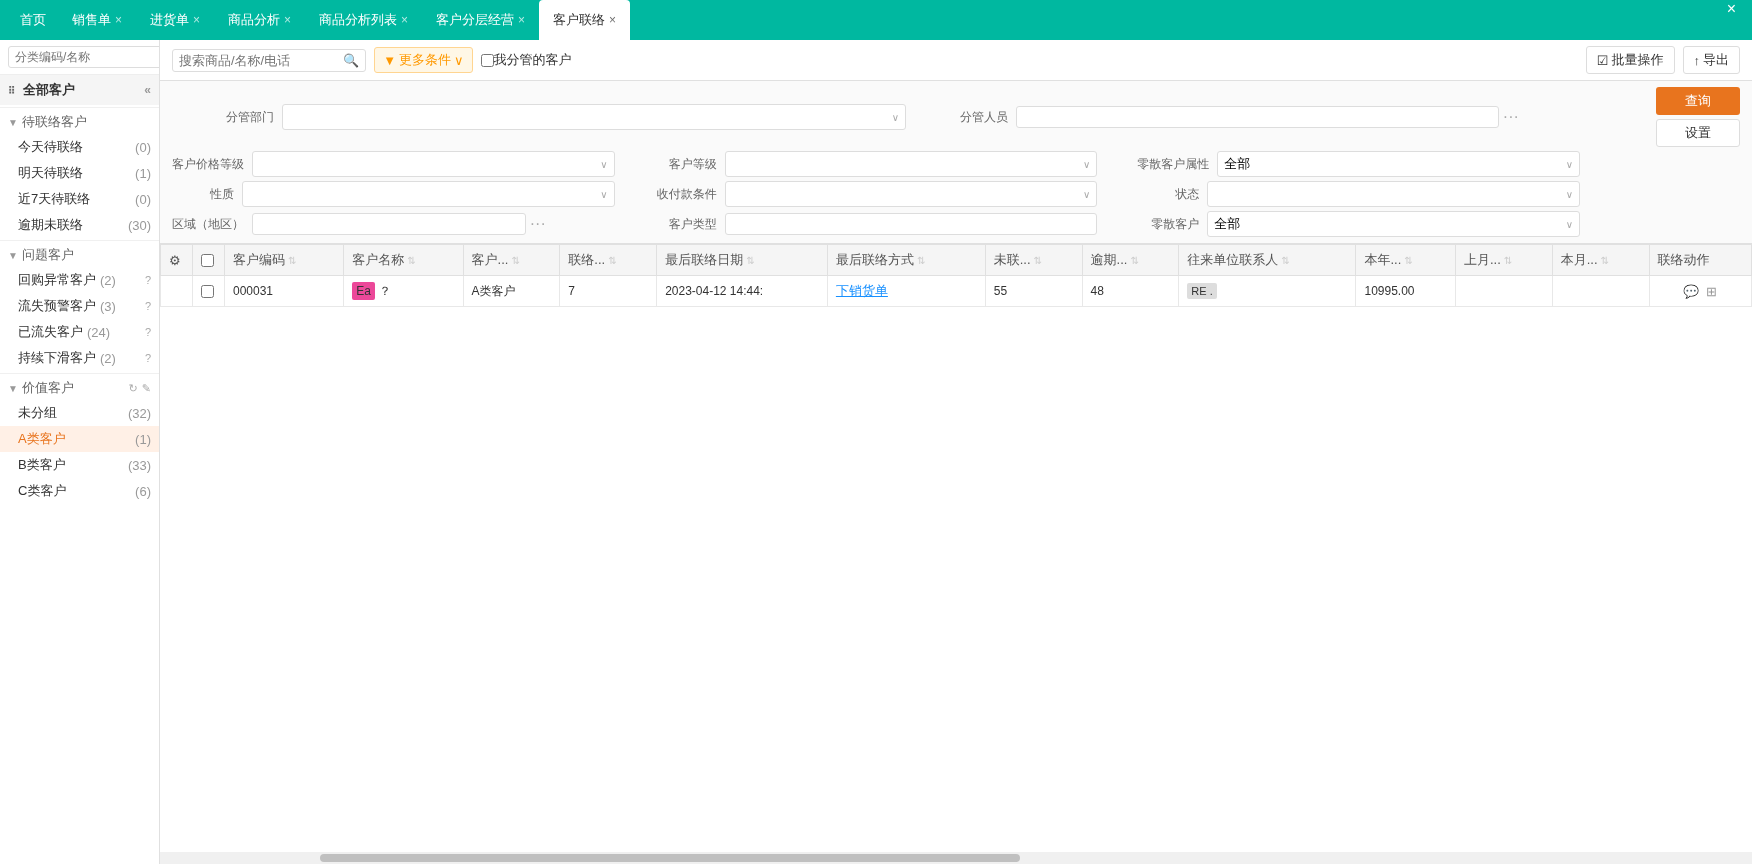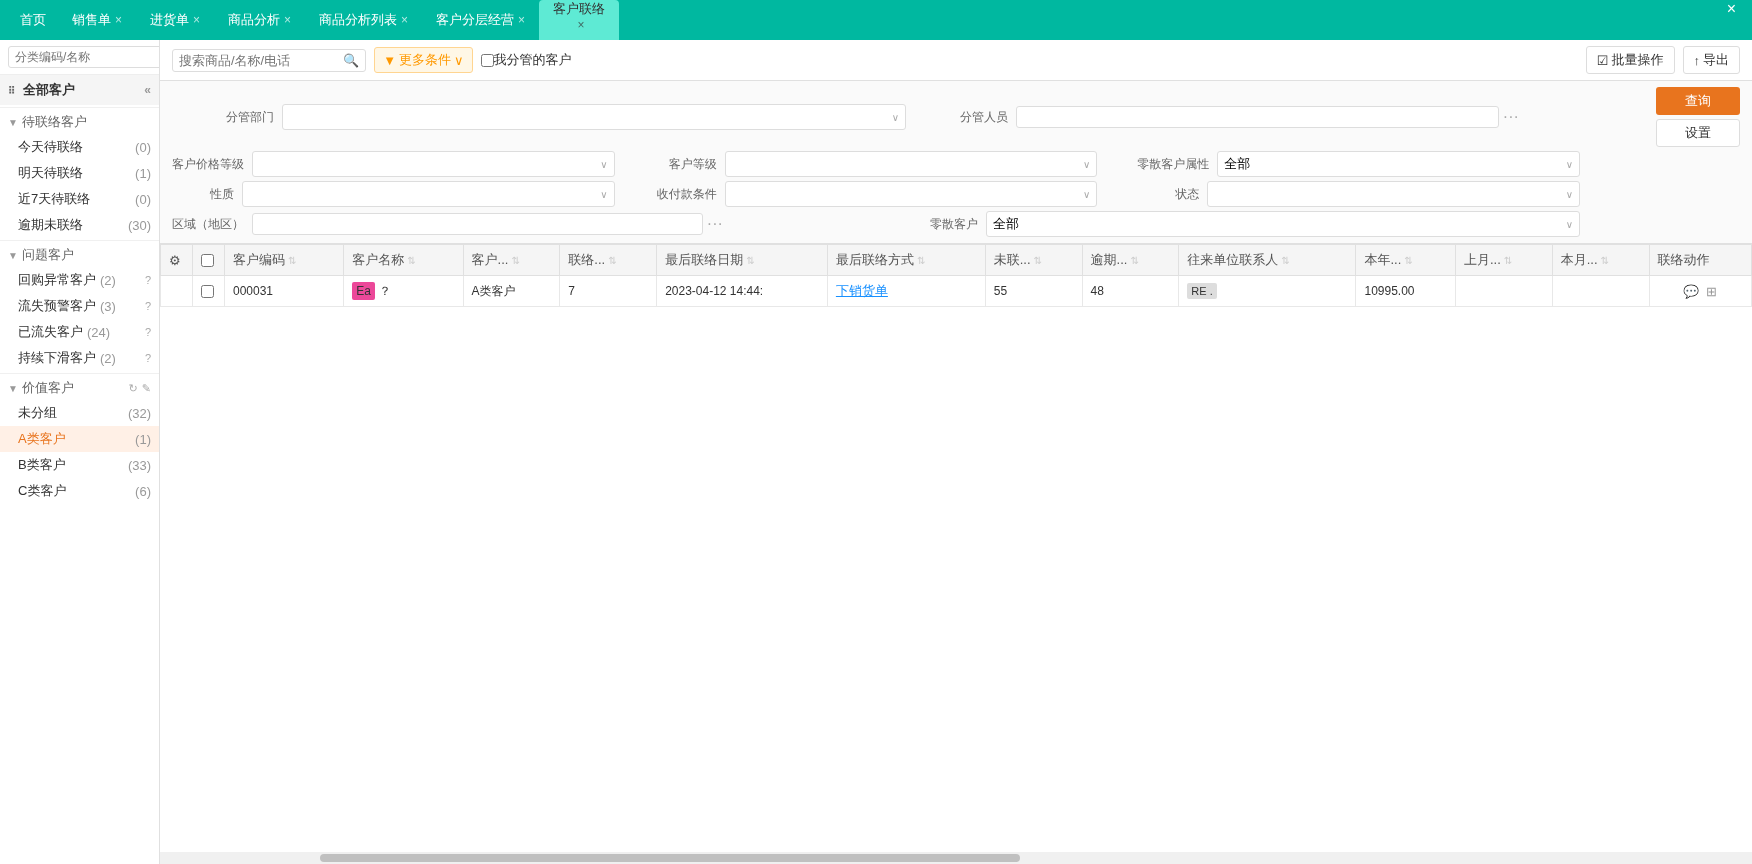--- a/index.html
+++ b/index.html
@@ -7,21 +7,21 @@
 
     
     .top-nav {
       display: flex; align-items: flex-start; background: #00b8a0; height: 40px; padding: 0 8px;
       color: white; gap: 0;
     }
     .nav-item {
       padding: 0 14px; height: 40px; display: flex; align-items: center; cursor: pointer;
       color: white; white-space: nowrap; font-size: 13px; position: relative;
     }
-    .nav-item.active { background: #5eead4; color: #333; border-radius: 4px 4px 0 0; flex-direction: column; }
+    .nav-item.active { background: #ffffff; color: #333; border-radius: 4px 4px 0 0; }
     .nav-close {
       margin-left: 4px; font-size: 12px; cursor: pointer; opacity: 0.7;
     }
     .nav-home { font-size: 13px; padding: 0 12px; }
     .top-right-close {
       margin-left: auto; cursor: pointer; font-size: 16px; color: white; padding: 0 8px;
     }
 
     
     .main-layout { display: flex; height: calc(864px - 40px); }
@@ -406,20 +406,24 @@
         <div style="width:160px"></div>
       </div>
 
       <div class="adv-filter-row">
         <div class="filter-field">
           <span class="filter-label">区域（地区）</span>
           <input class="filter-input" type="text" style="flex: 0.8 1 0%;">
           <span class="filter-ellipsis">···</span>
         </div>
         <div style="width:40px"></div>
+        <div class="filter-field">
+          <span class="filter-label">客户类型</span>
+          <input class="filter-input" type="text" style="">
+        </div>
         <div style="width:40px"></div>
         <div class="filter-field">
           <span class="filter-label">零散客户</span>
           <div class="filter-select">
             <span>全部</span>
               <span class="sel-arrow">∨</span>
           </div>
         </div>
         <div style="width:160px"></div>
       </div>

